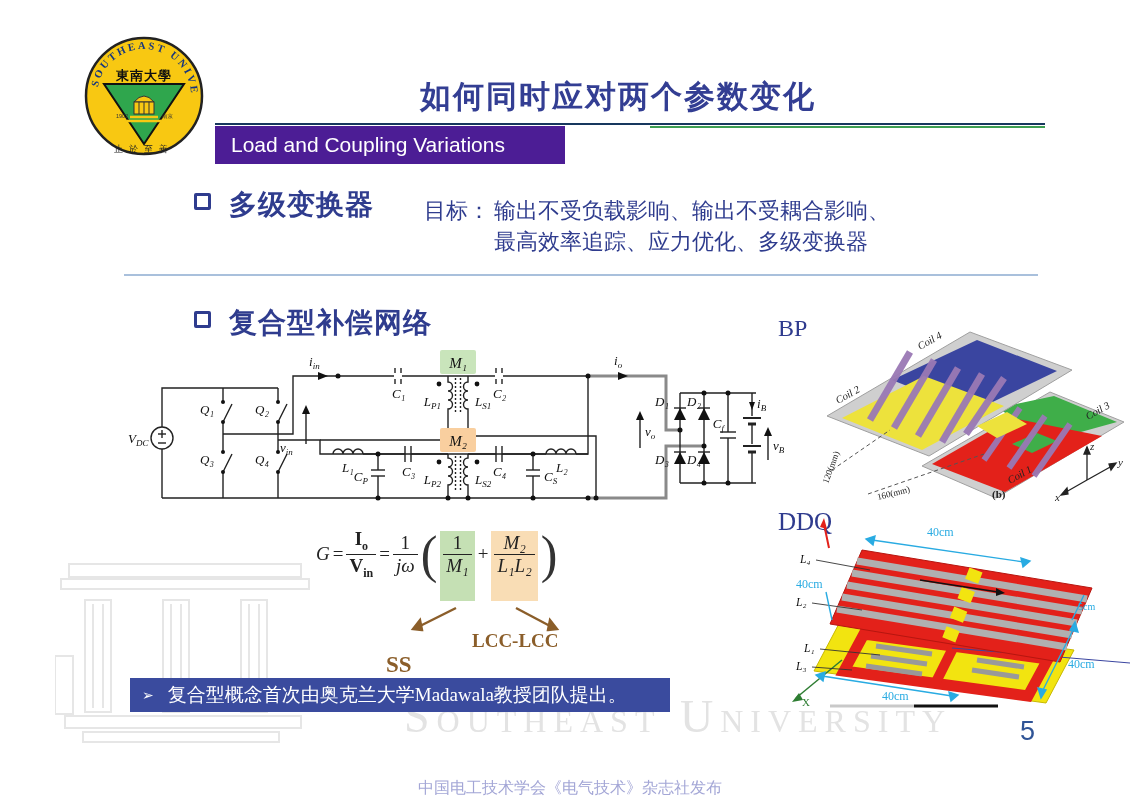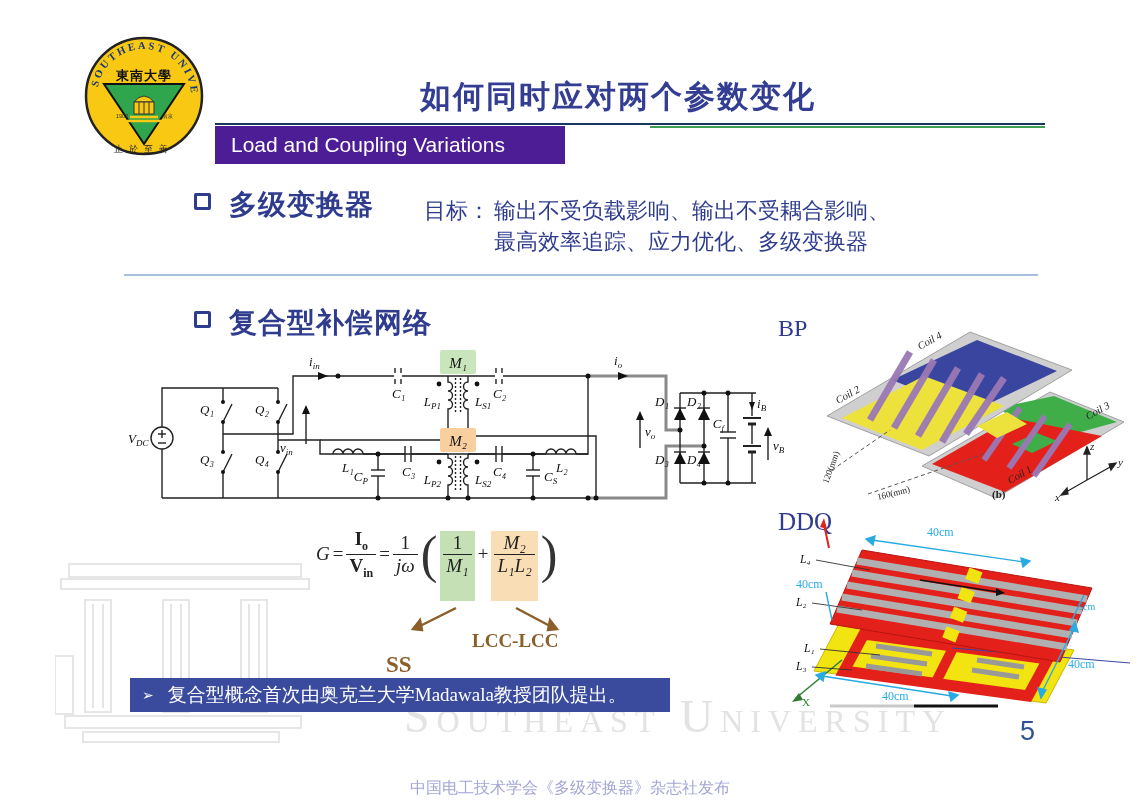--- a/index.html
+++ b/index.html
@@ -450,15 +450,15 @@
     <line x1="58" y1="206" x2="142" y2="206" stroke="#C9C9C9" stroke-width="3"></line>
     <line x1="142" y1="206" x2="226" y2="206" stroke="#111" stroke-width="3"></line>
   </svg>
 
   <div class="note-bar">
     <span class="note-arrow">➢</span>
     <span>复合型概念首次由奥克兰大学Madawala教授团队提出。</span>
   </div>
 
   <div class="page-num">5</div>
-  <div class="footer">中国电工技术学会《多级变换器》杂志社发布</div>
+  <div class="footer">中国电工技术学会《电气技术》杂志社发布</div>
 
 </div>
 
 </body></html>

